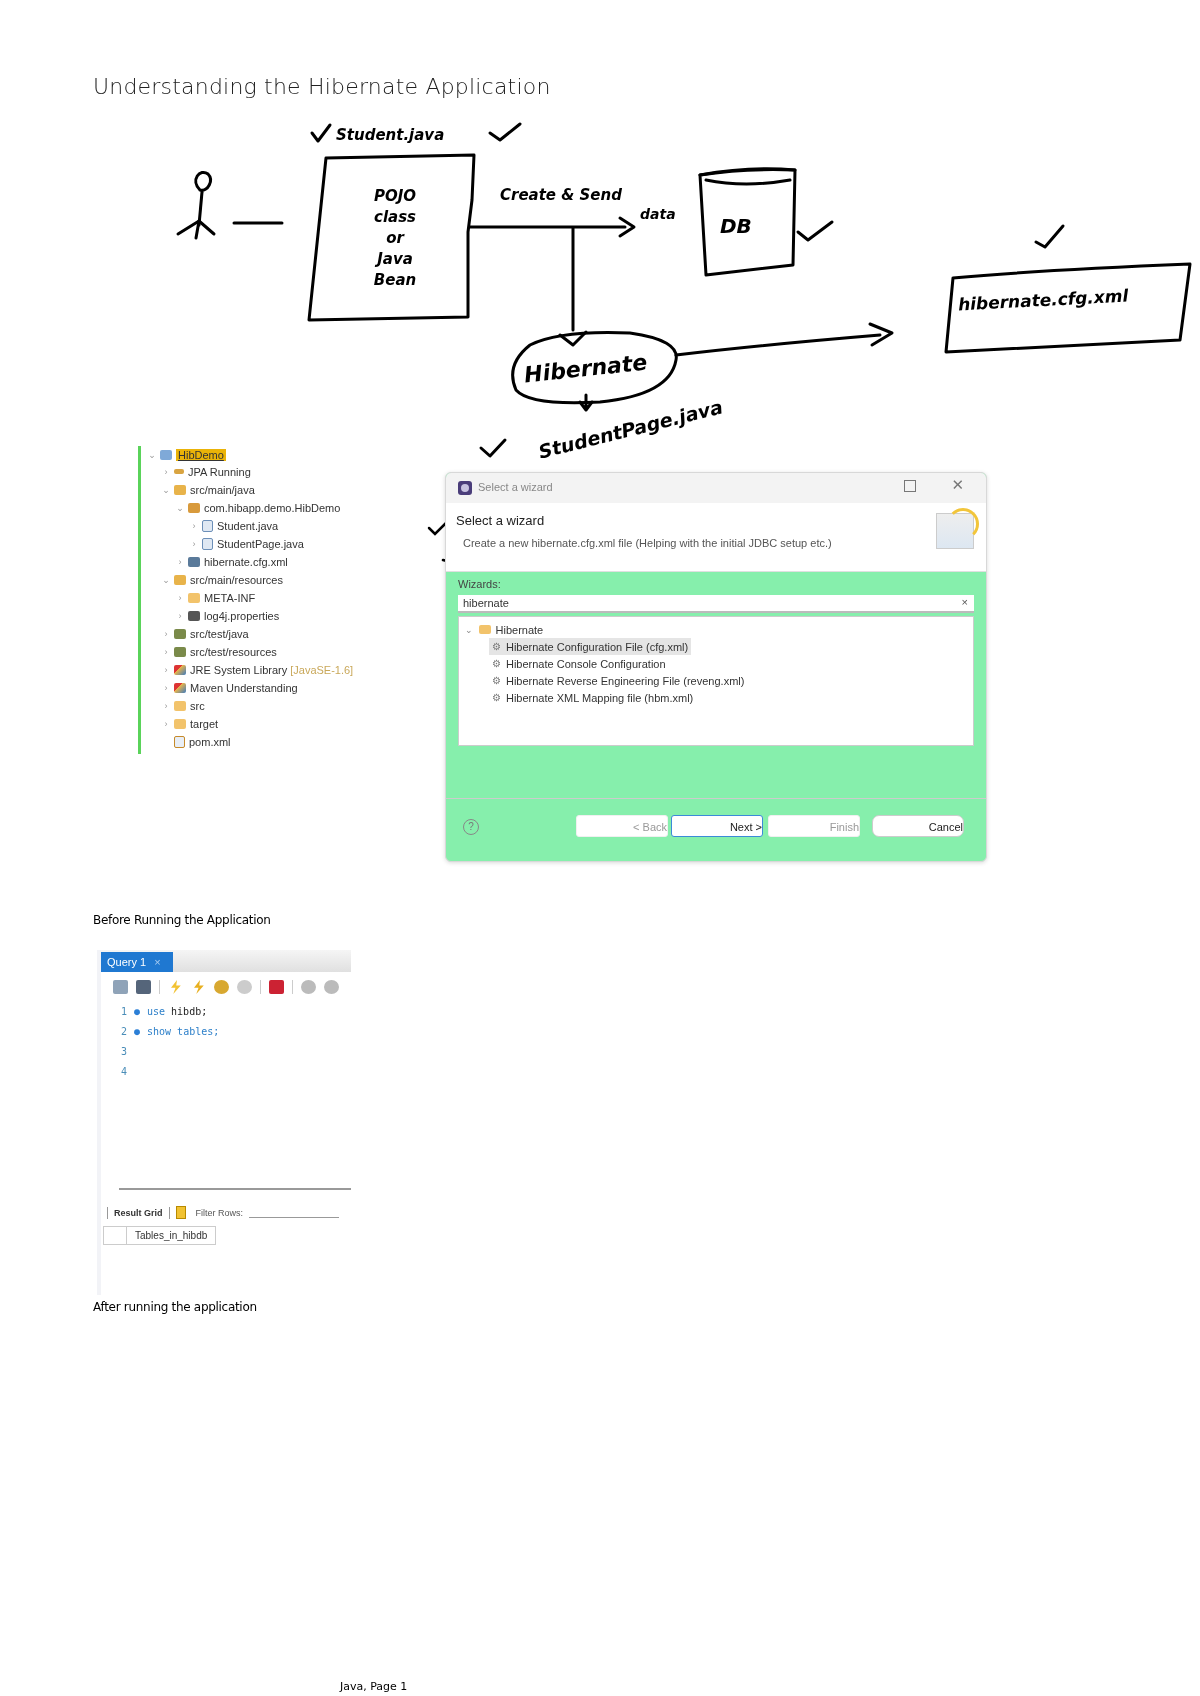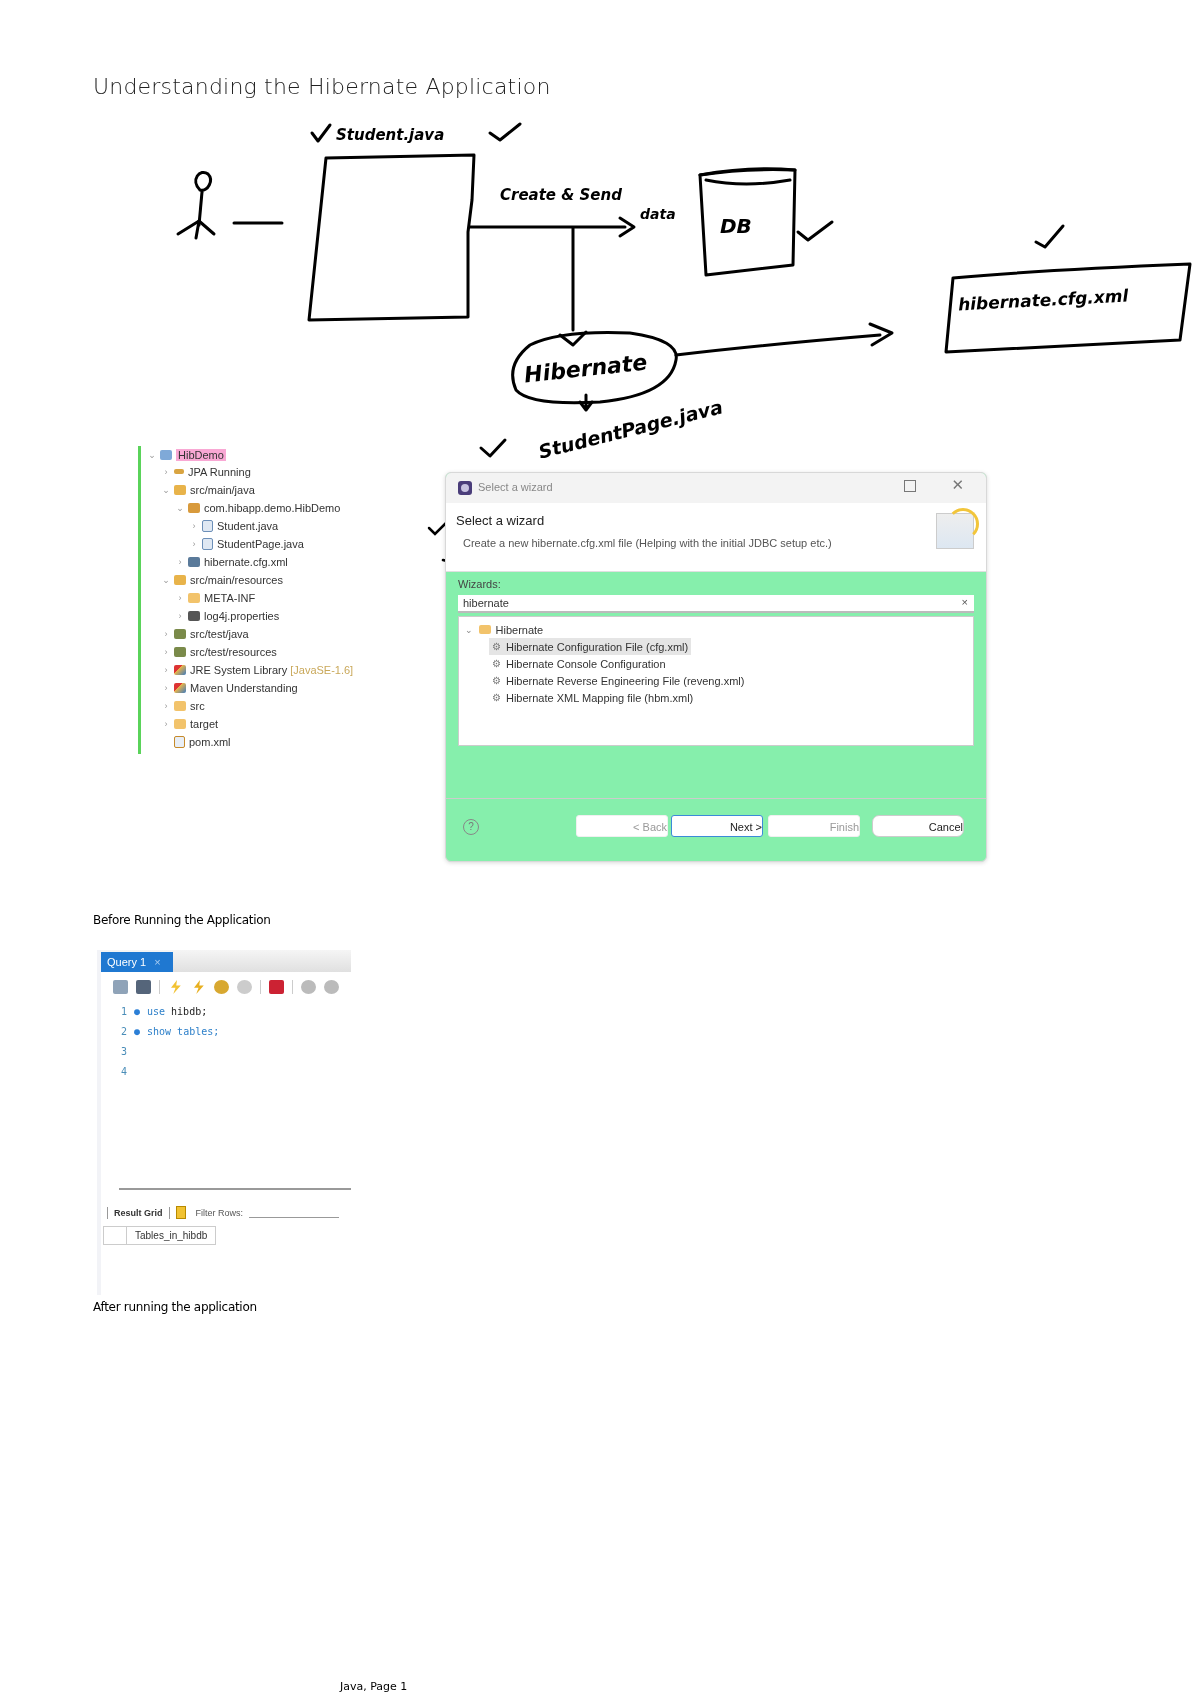--- a/index.html
+++ b/index.html
@@ -8,21 +8,21 @@
   .title { left:93px; top:74px; font-size:22px; font-family:"DejaVu Sans", sans-serif; font-weight:300; letter-spacing:0.2px; color:#222; }
   .hand svg { position:absolute; left:0; top:0; }
   .hand-text { font-family:"DejaVu Sans", sans-serif; font-style:italic; font-weight:bold; color:#000; }
 
   
   .explorer { left:138px; top:446px; width:280px; height:308px; border-left:3px solid #5ad35a; }
   .tree-row { position:absolute; height:17px; display:flex; align-items:center; font-size:11px; color:#333; white-space:nowrap; }
   .tree-row .tw { width:10px; color:#999; font-size:9px; text-align:center; }
   .tree-row .ic { width:12px; height:10px; margin:0 4px 0 3px; border-radius:2px; display:inline-block; }
   .tree-row .dim { color:#c9a85a; margin-left:3px; }
-  .sel { background:#f9a8d4; padding:0 2px; }
+  .sel { background:#eab308; padding:0 2px;text-decoration:underline; }
 
   
   .dialog { left:445px; top:472px; width:540px; height:388px; background:#86efac; border:1px solid #d8d8d8; border-radius:6px; box-shadow:0 1px 4px rgba(0,0,0,0.15); overflow:hidden; }
   .dlg-titlebar { position:absolute; left:0; top:0; width:100%; height:30px; background:#f3f3f3; }
   .dlg-app-icon { position:absolute; left:12px; top:8px; width:14px; height:14px; border-radius:3px; background:#4a3d7a; }
   .dlg-app-icon::after { content:""; position:absolute; left:3px; top:3px; width:8px; height:8px; border-radius:50%; background:#c7c2e0; }
   .dlg-title { position:absolute; left:32px; top:8px; font-size:11px; color:#888; }
   .dlg-max { position:absolute; right:70px; top:7px; width:10px; height:10px; border:1px solid #777; }
   .dlg-close { position:absolute; right:22px; top:3px; font-size:15px; color:#777; }
   .dlg-header { position:absolute; left:0; top:30px; width:100%; height:68px; background:#fff; border-bottom:1px solid #e0e0e0; }
@@ -108,20 +108,27 @@
     <path d="M676 355 Q760 345 880 335"></path>
     <path d="M870 324 L892 333 L872 345"></path>
 
     <path d="M953 278 Q1040 270 1190 264 L1180 340 L946 352 L953 278"></path>
 
     <path d="M1036 242 L1045 247 L1063 226"></path>
 
     <path d="M481 448 L490 456 L505 440"></path>
   </svg>
   <div class="abs hand-text" style="left:336px;top:126px;font-size:15px;">Student.java</div>
+  <div class="abs hand-text" style="left:350px;top:186px;width:90px;font-size:15px;line-height:21px;text-align:center;">
+    <div>POJO</div>
+    <div>class</div>
+    <div>or</div>
+    <div>Java</div>
+    <div>Bean</div>
+  </div>
   <div class="abs hand-text" style="left:500px;top:186px;font-size:15px;">Create &amp; Send</div>
   <div class="abs hand-text" style="left:640px;top:206px;font-size:14px;">data</div>
   <div class="abs hand-text" style="left:720px;top:214px;font-size:20px;">DB</div>
   <div class="abs hand-text" style="left:524px;top:356px;font-size:22px;transform:rotate(-6deg);">Hibernate</div>
   <div class="abs hand-text" style="left:958px;top:290px;font-size:17px;transform:rotate(-3deg);">hibernate.cfg.xml</div>
   <div class="abs hand-text" style="left:536px;top:418px;font-size:19px;transform:rotate(-14deg);">StudentPage.java</div>
 </div>
 
 <div class="abs explorer">
   <div class="tree-row" style="left:6px;top:0;">

